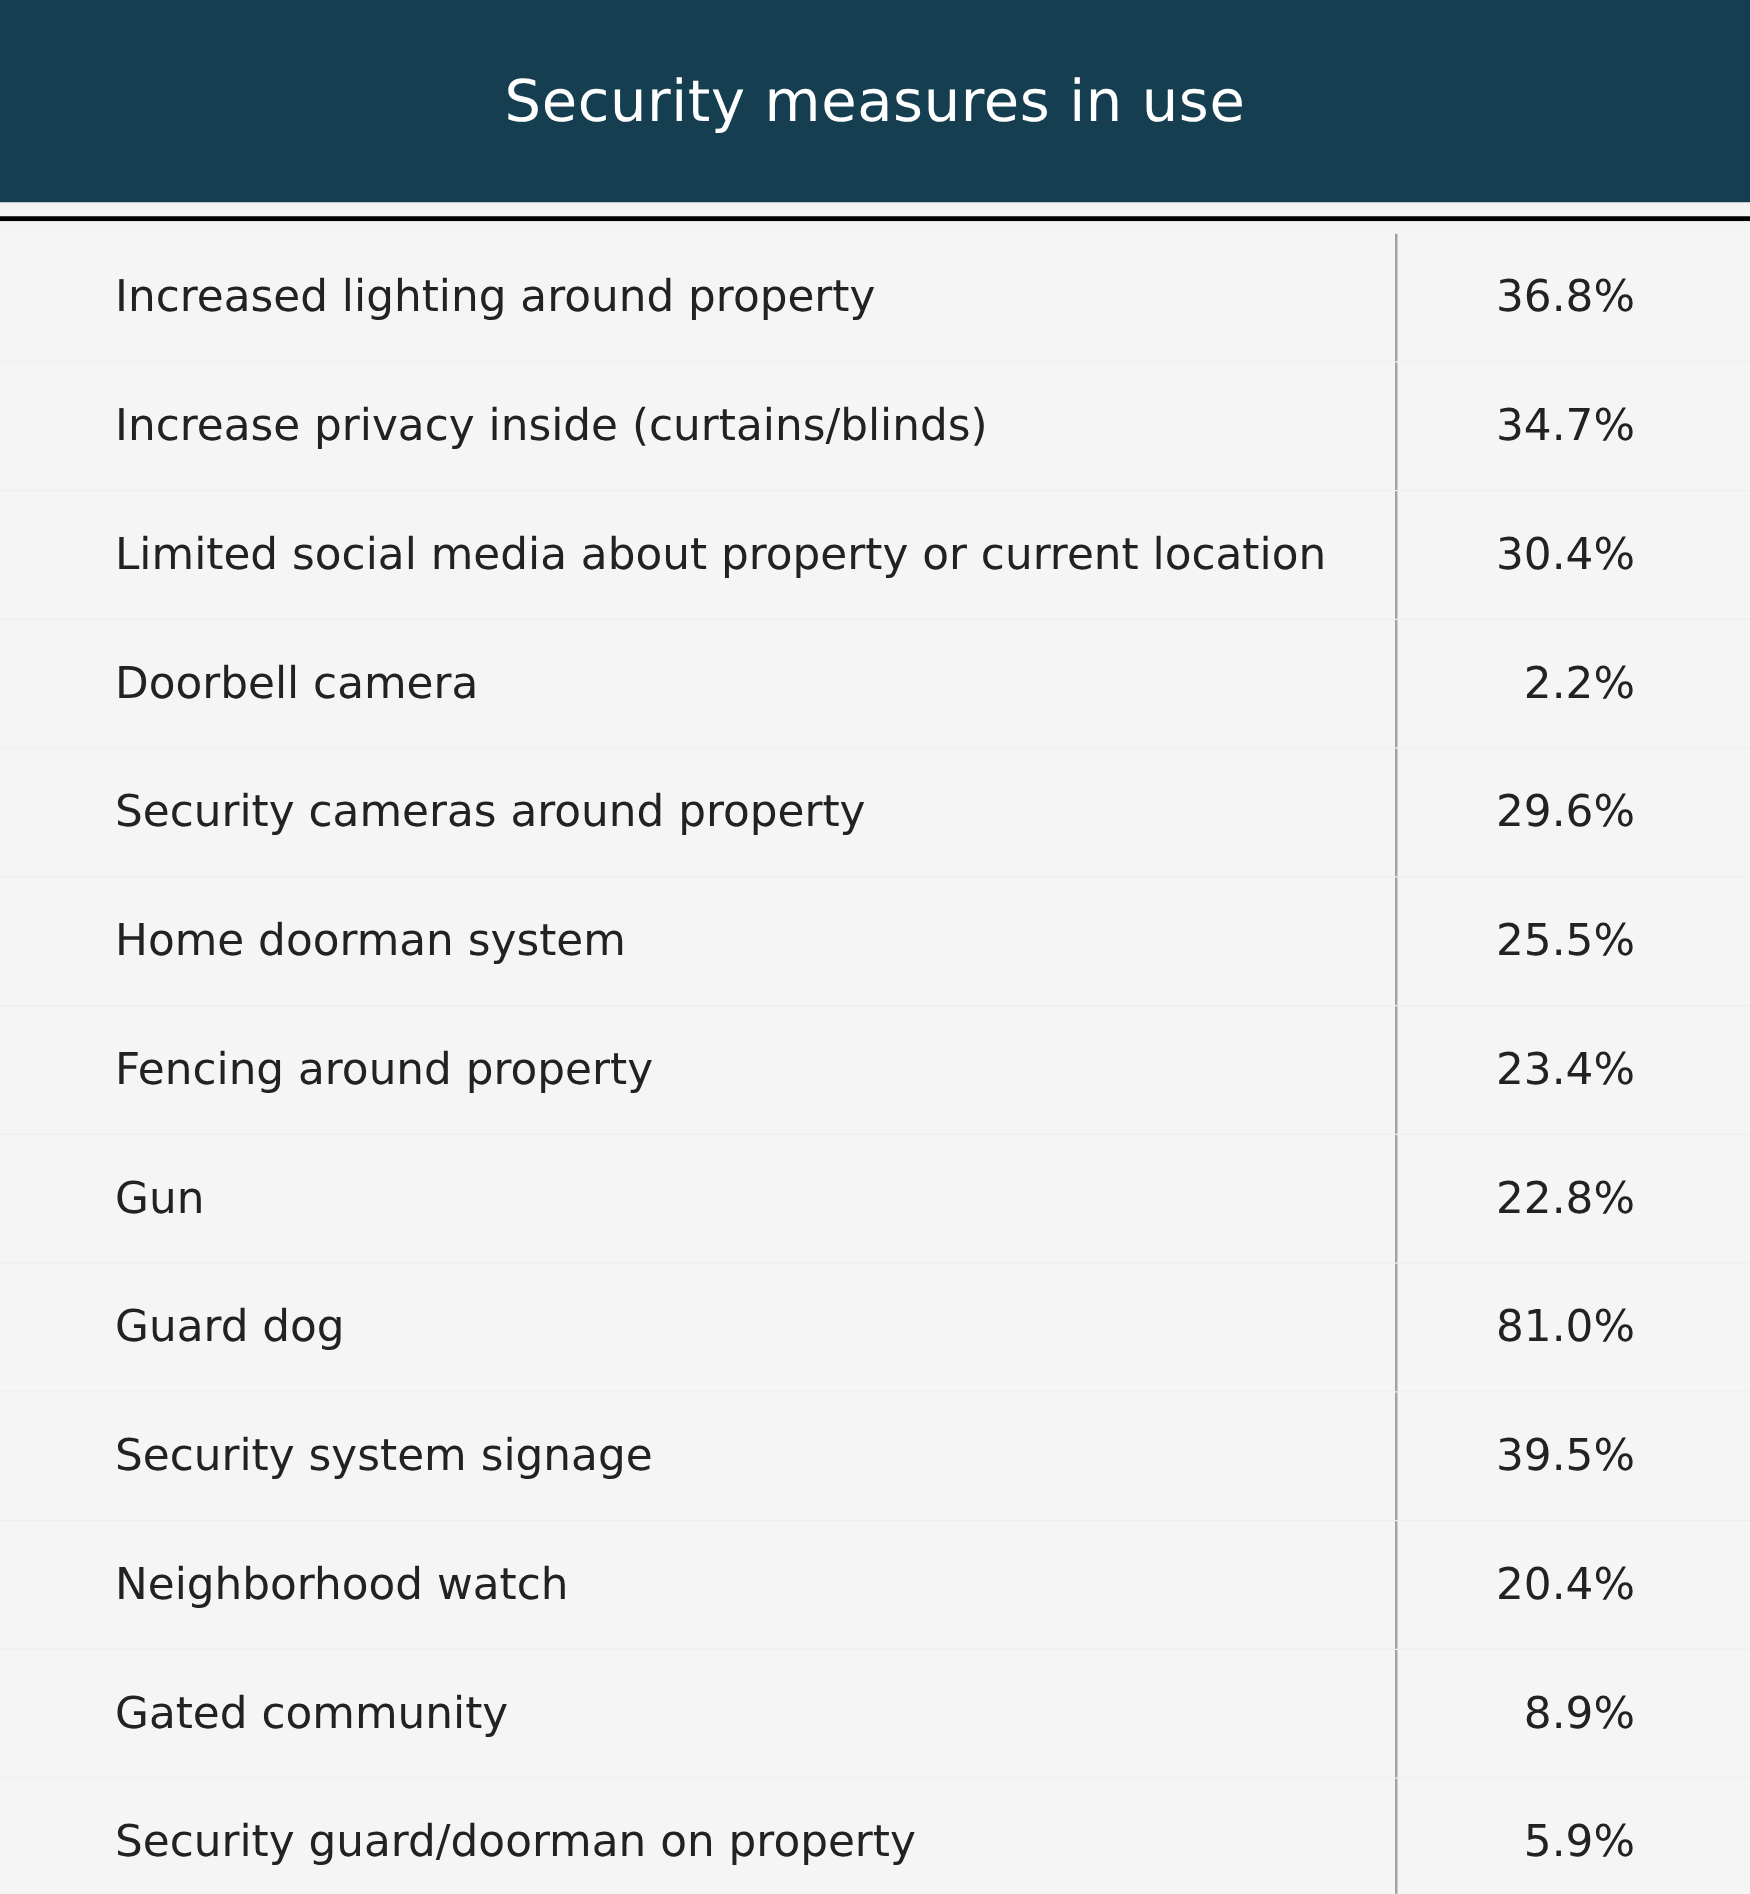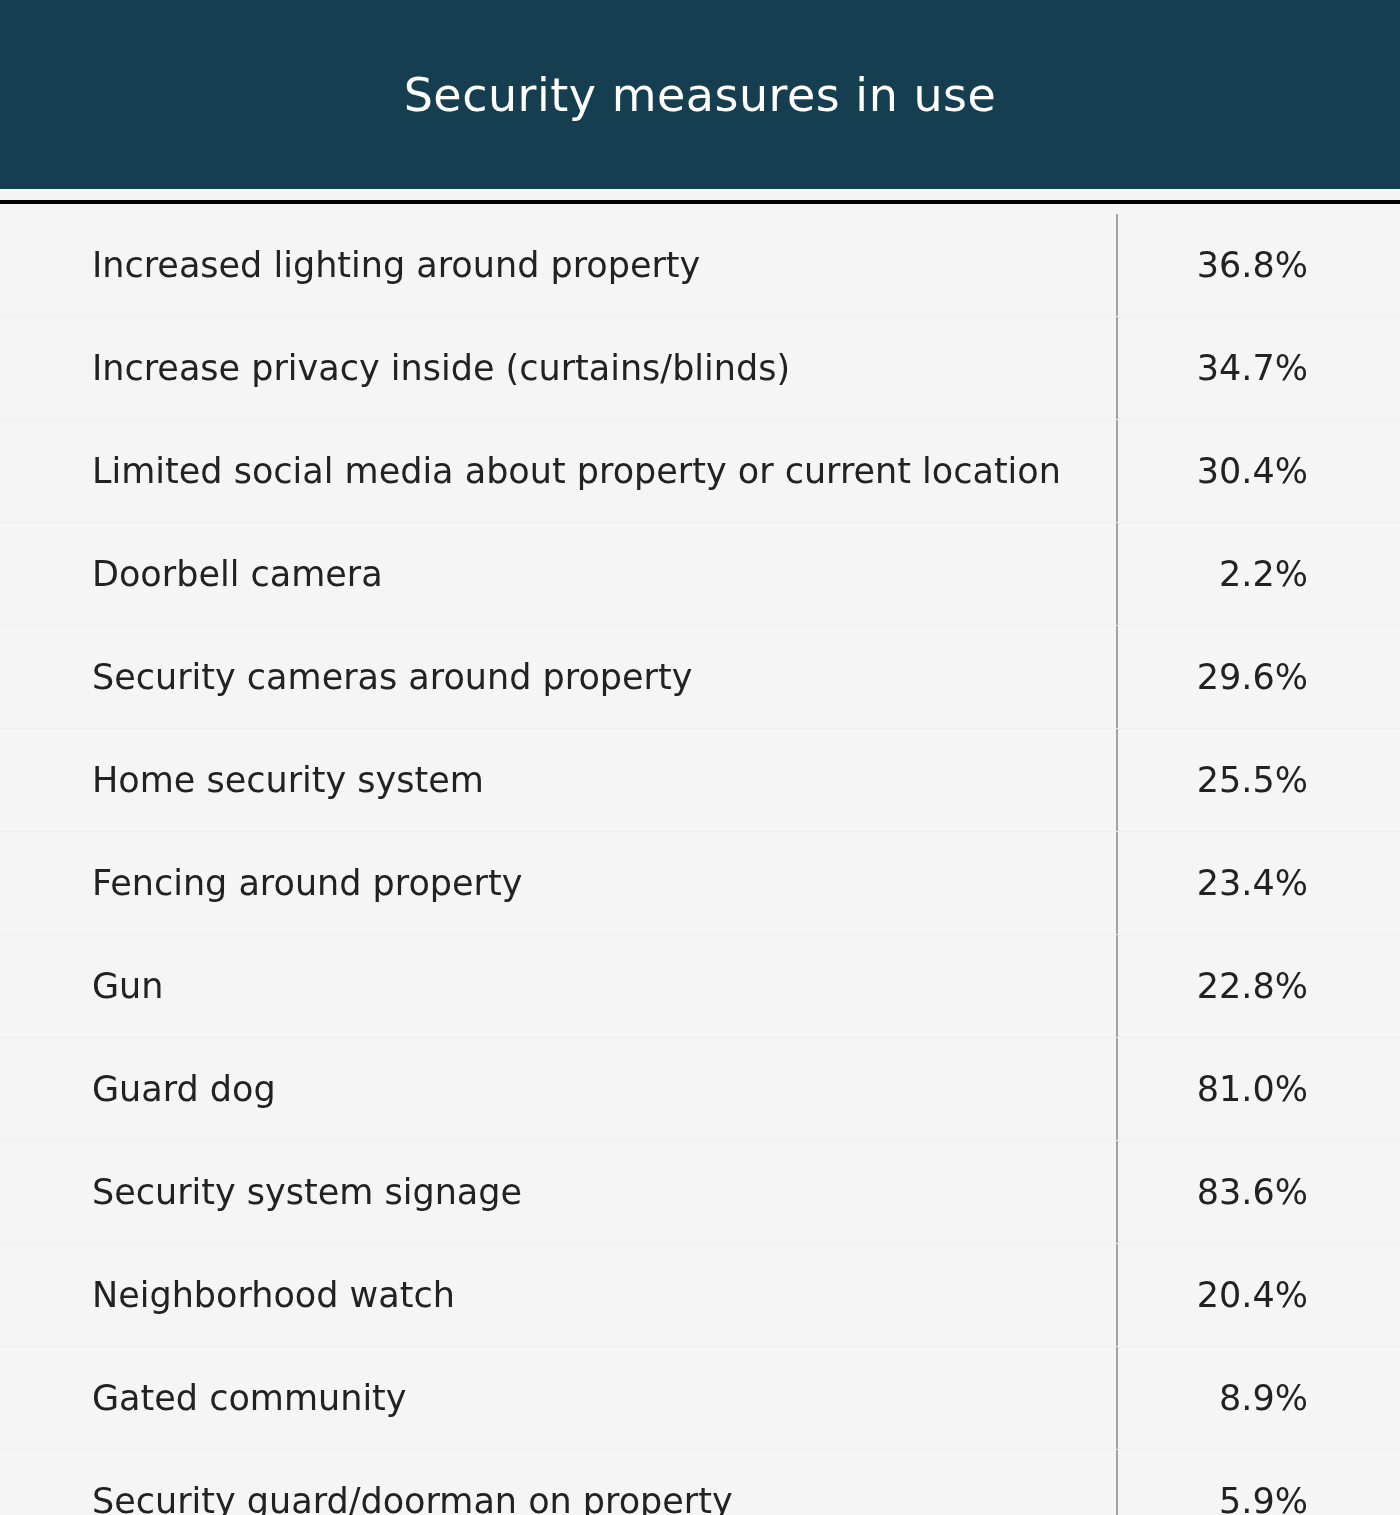--- a/index.html
+++ b/index.html
@@ -1,17 +1,17 @@
 <!DOCTYPE html>
 <html><head>
 <meta charset="utf-8">
 <style>
   html, body { margin:0; padding:0; }
   body { width:1400px; height:1515px; background:#f4f4f4; font-family:"Liberation Sans", sans-serif; overflow:hidden; }
-  .header { height:189px; background:#153f50; display:flex; align-items:center; justify-content:center; }
+  .header { height:162px; background:#153f50; display:flex; align-items:center; justify-content:center; }
   .header h1 { margin:0; color:#ffffff; font-weight:normal; font-size:46px; letter-spacing:0.5px; font-family:"DejaVu Sans", sans-serif; }
   .gap { height:11px; background:#f4f4f4; }
   .rule { height:4px; background:#000; }
   .spacer { height:10px; background:#f4f4f4; }
   .table { position:relative; }
   .row { display:flex; height:102px; border-bottom:1px solid #eeeeee; background:#f5f5f5; }
   .row .label { width:1118px; box-sizing:border-box; padding-left:92px; display:flex; align-items:center; font-size:35px; color:#222; font-family:"DejaVu Sans", sans-serif; border-right:2px solid #a3a3a3; }
   .row .value { flex:1; display:flex; align-items:center; justify-content:flex-end; padding-right:92px; font-size:35px; color:#222; font-family:"DejaVu Sans", sans-serif; }
 </style>
 </head>
@@ -39,38 +39,38 @@
     </div>
   <div class="row">
       <div class="label">Doorbell camera</div>
       <div class="value">2.2%</div>
     </div>
   <div class="row">
       <div class="label">Security cameras around property</div>
       <div class="value">29.6%</div>
     </div>
   <div class="row">
-      <div class="label">Home security system</div>
+      <div class="label">Home doorman system</div>
       <div class="value">25.5%</div>
     </div>
   <div class="row">
       <div class="label">Fencing around property</div>
       <div class="value">23.4%</div>
     </div>
   <div class="row">
       <div class="label">Gun</div>
       <div class="value">22.8%</div>
     </div>
   <div class="row">
       <div class="label">Guard dog</div>
       <div class="value">81.0%</div>
     </div>
   <div class="row">
       <div class="label">Security system signage</div>
-      <div class="value">83.6%</div>
+      <div class="value">39.5%</div>
     </div>
   <div class="row">
       <div class="label">Neighborhood watch</div>
       <div class="value">20.4%</div>
     </div>
   <div class="row">
       <div class="label">Gated community</div>
       <div class="value">8.9%</div>
     </div>
   <div class="row">

